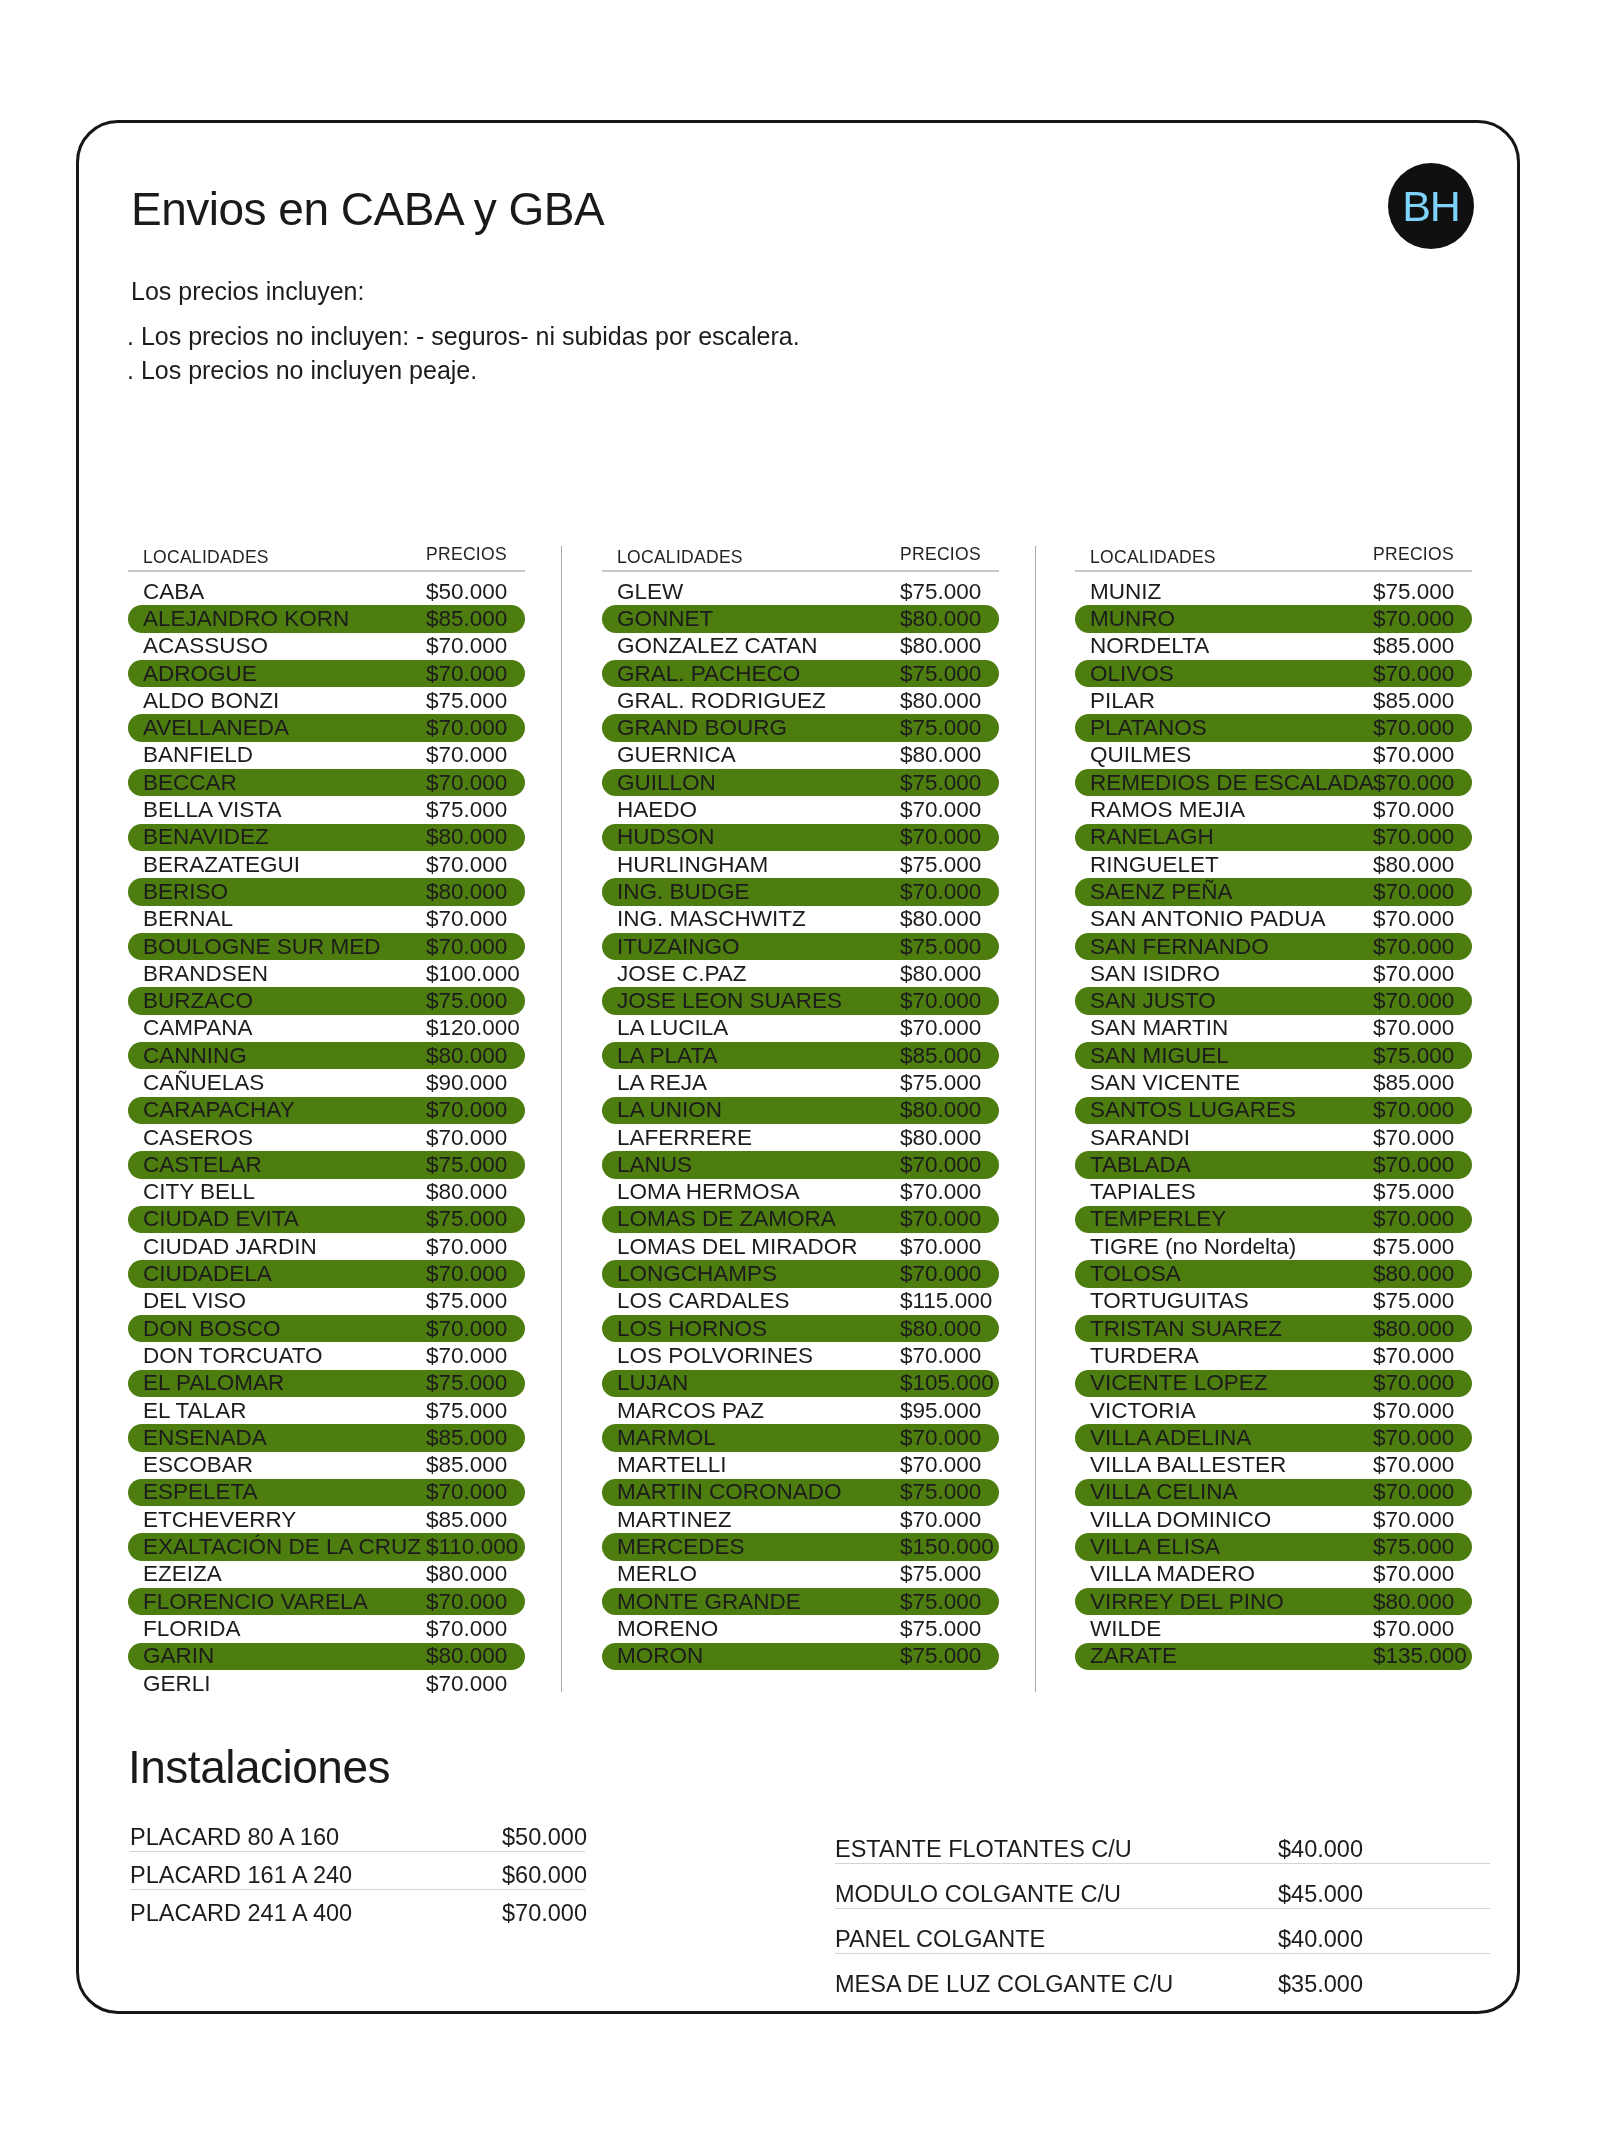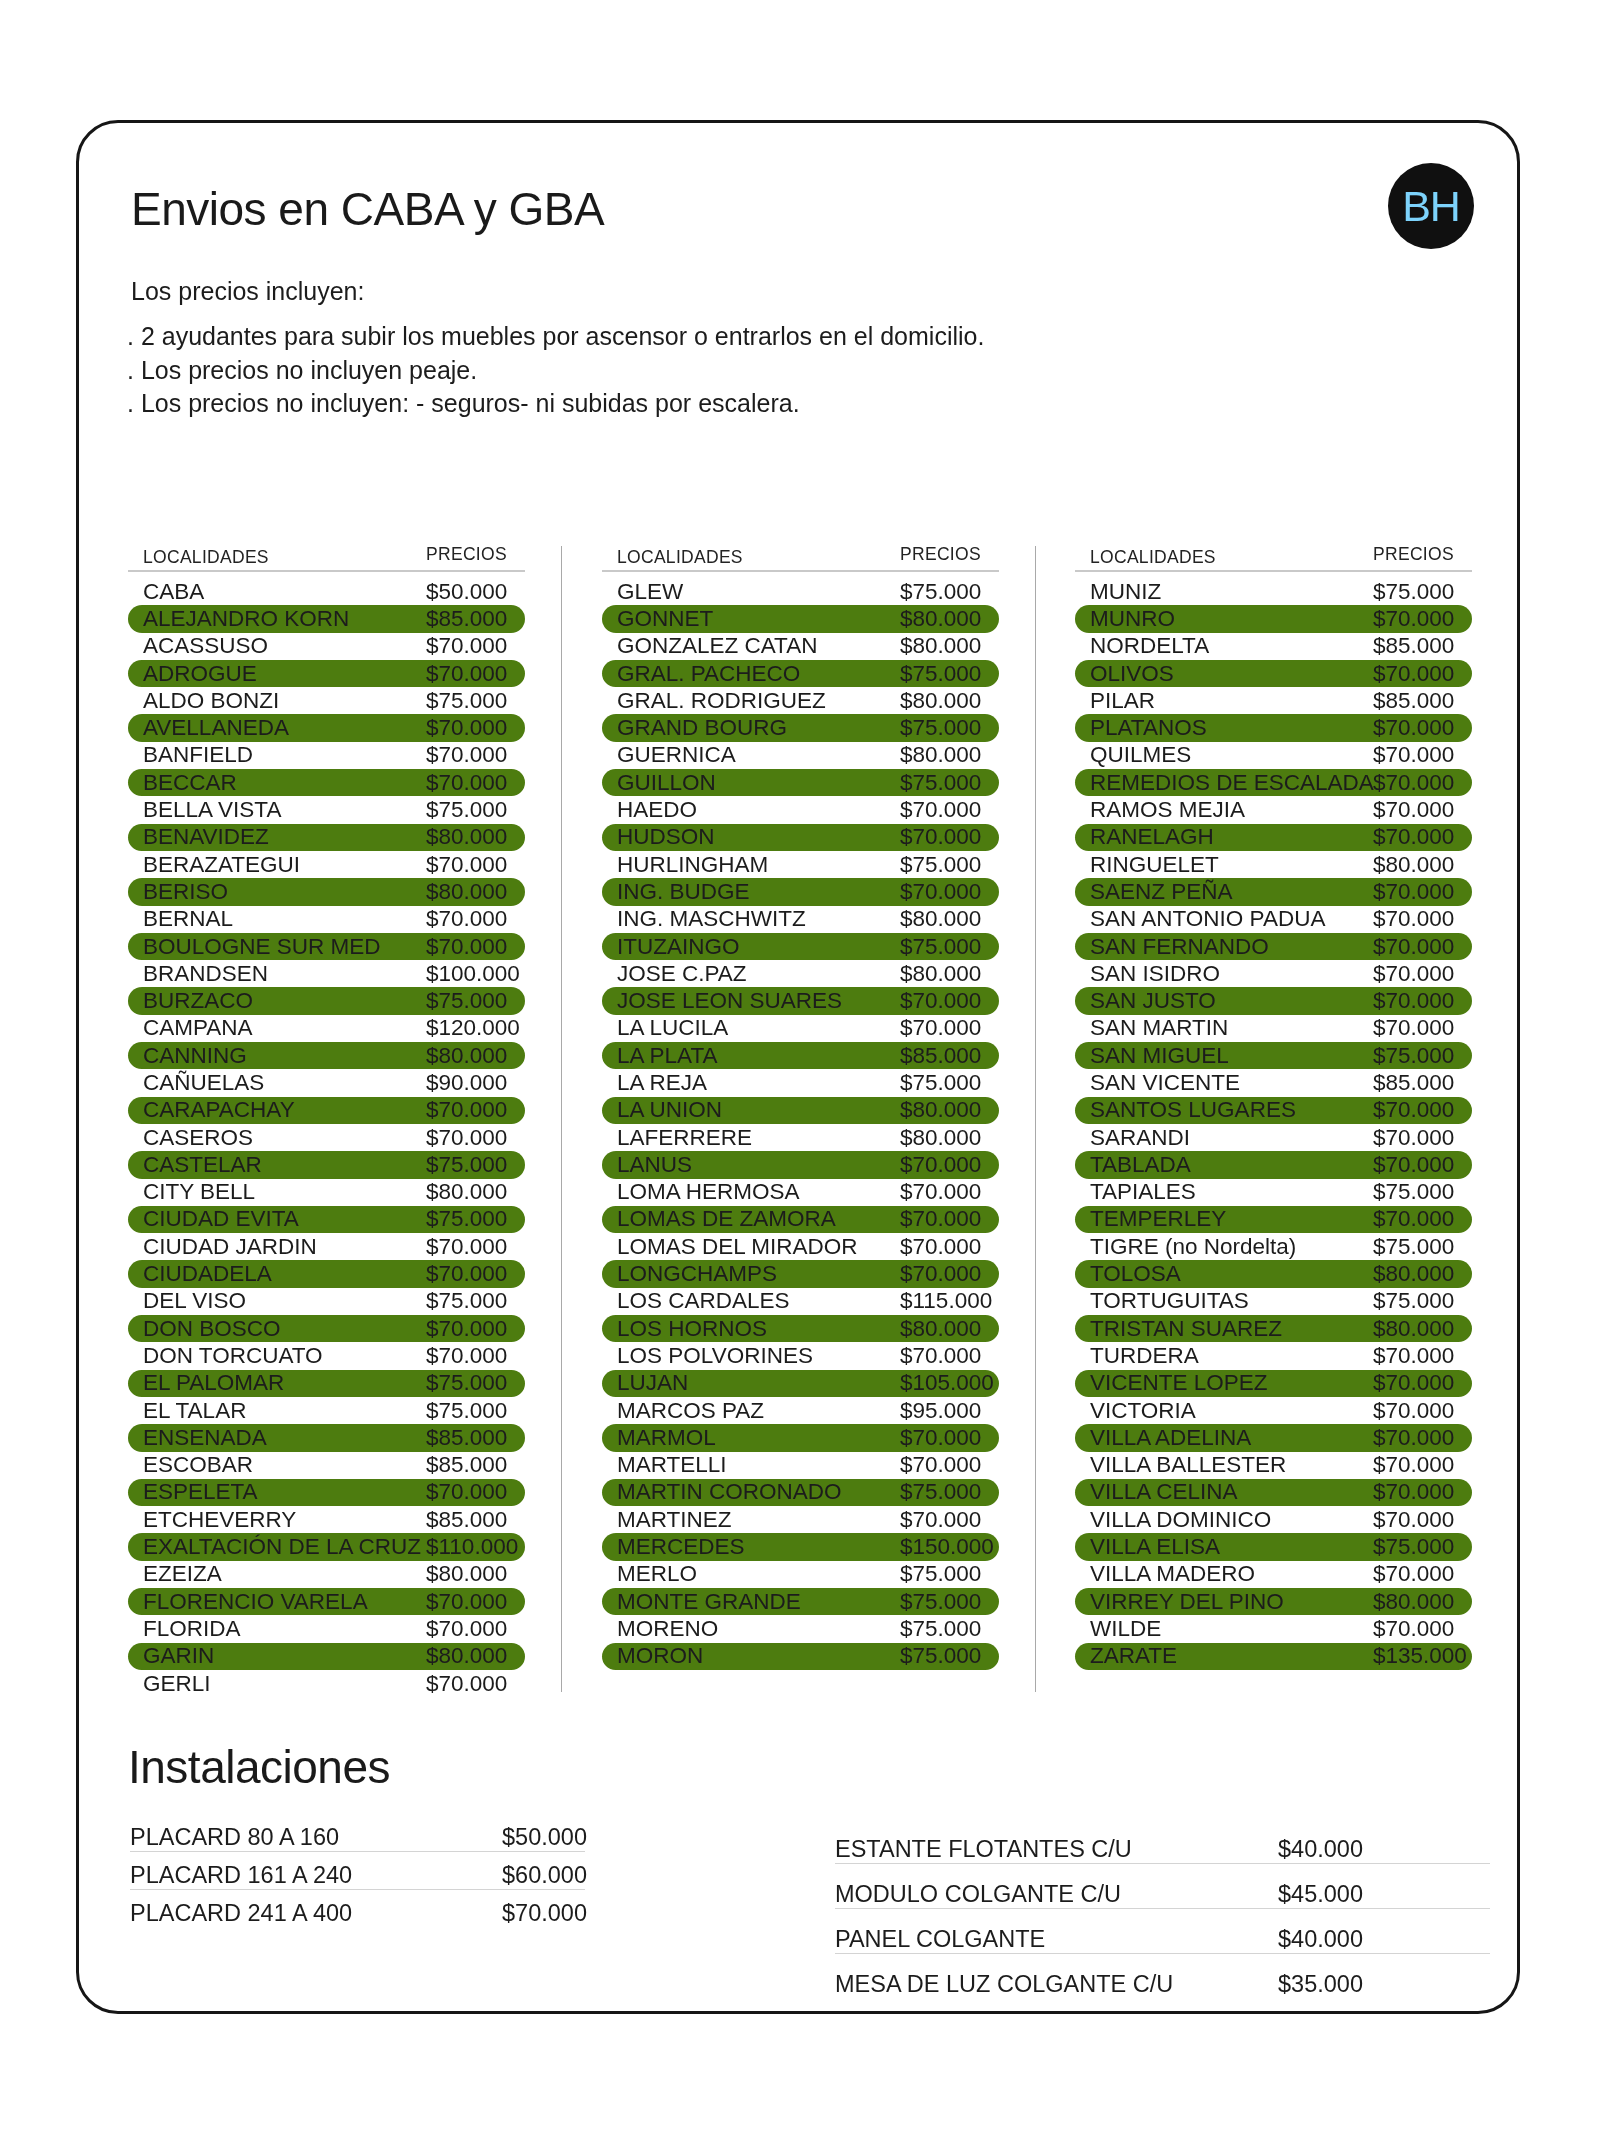--- a/index.html
+++ b/index.html
@@ -67,23 +67,22 @@
 
 <h1 class="title">Envios en CABA y GBA</h1>
 
 <div class="logo">
   <span>BH</span>
 </div>
 
 <div class="intro-heading">Los precios incluyen:</div>
 
 <div class="bullets">
-  <div>. 2 ayudantes para subir los muebles por ascensor o entrarlos en el domicilio.</div>
+  <div>. Los precios no incluyen: - seguros- ni subidas por escalera.</div>
   <div>. Los precios no incluyen peaje.</div>
-  <div>. Los precios no incluyen: - seguros- ni subidas por escalera.</div>
 </div>
 
 <div class="vsep vsep1"></div>
 <div class="vsep vsep2"></div>
 
 <div class="col" data-col="0">
   <div class="col-head">
     <span class="h-loc">LOCALIDADES</span>
     <span class="h-pre">PRECIOS</span>
   </div>

